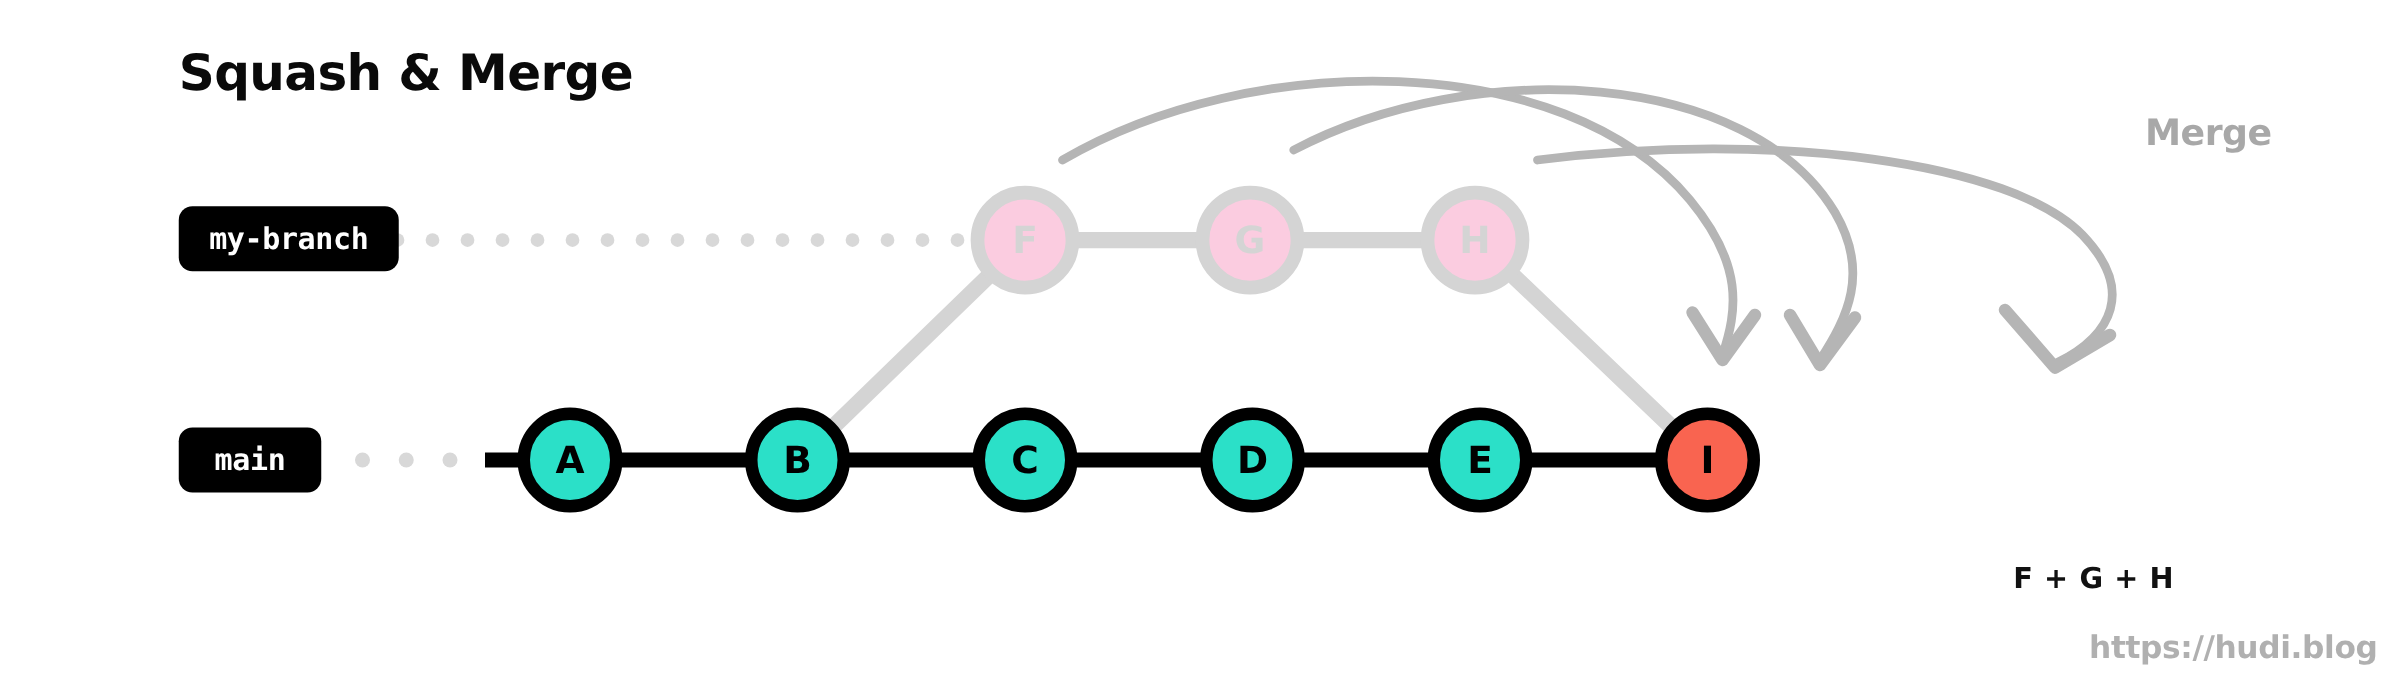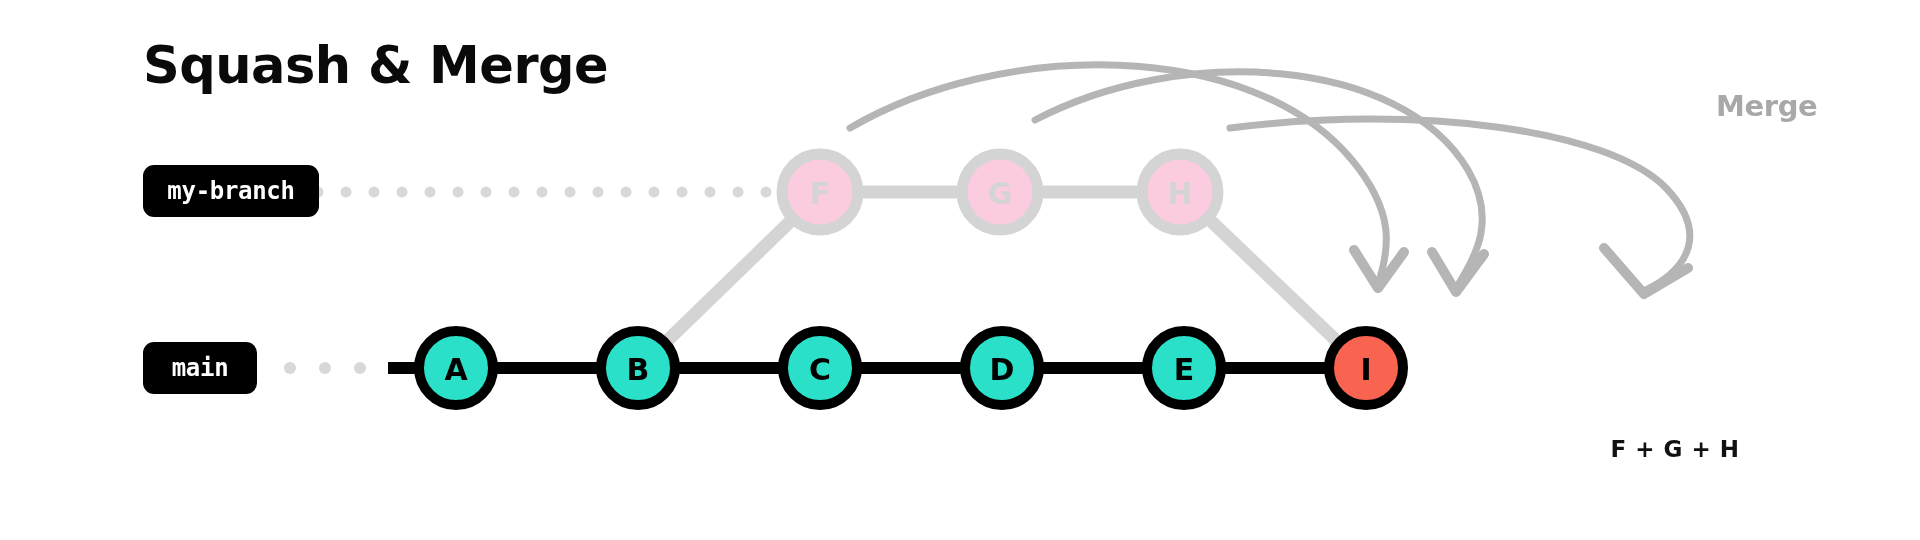--- a/index.html
+++ b/index.html
@@ -22,21 +22,21 @@
     position: absolute;
     left: 0;
     top: 0;
     width: 1920px;
     height: 540px;
   }
   .title {
     position: absolute;
     left: 143px;
     top: 36px;
-    font-size: 51px;
+    font-size: 40px;
     font-weight: 800;
     letter-spacing: -0.5px;
     color: #0a0a0a;
     font-family: "DejaVu Sans", sans-serif;
     white-space: nowrap;
   }
   .pill {
     position: absolute;
     background: #000000;
     color: #ffffff;
@@ -70,21 +70,21 @@
     font-size: 29px;
     font-weight: 800;
     color: #a8a8a8;
     font-family: "DejaVu Sans", sans-serif;
     white-space: nowrap;
     letter-spacing: -0.4px;
   }
   .merge-caption {
     position: absolute;
     left: 1595px;
-    top: 436px;
+    top: 450px;
     width: 160px;
     text-align: center;
     font-size: 23px;
     font-weight: 800;
     color: #111111;
     font-family: "DejaVu Sans", sans-serif;
     white-space: nowrap;
     letter-spacing: 0.5px;
   }
   .footer-url {
@@ -211,14 +211,15 @@
   </svg>
 
   <div class="pill" id="pill-my-branch">my-branch</div>
 
   <div class="pill" id="pill-main">main</div>
 
   <div class="squash-label">Merge</div>
 
   <div class="merge-caption">F + G + H</div>
 
+  <div class="footer-url">https://hudi.blog</div>
 
 </div>
 
 </body></html>

